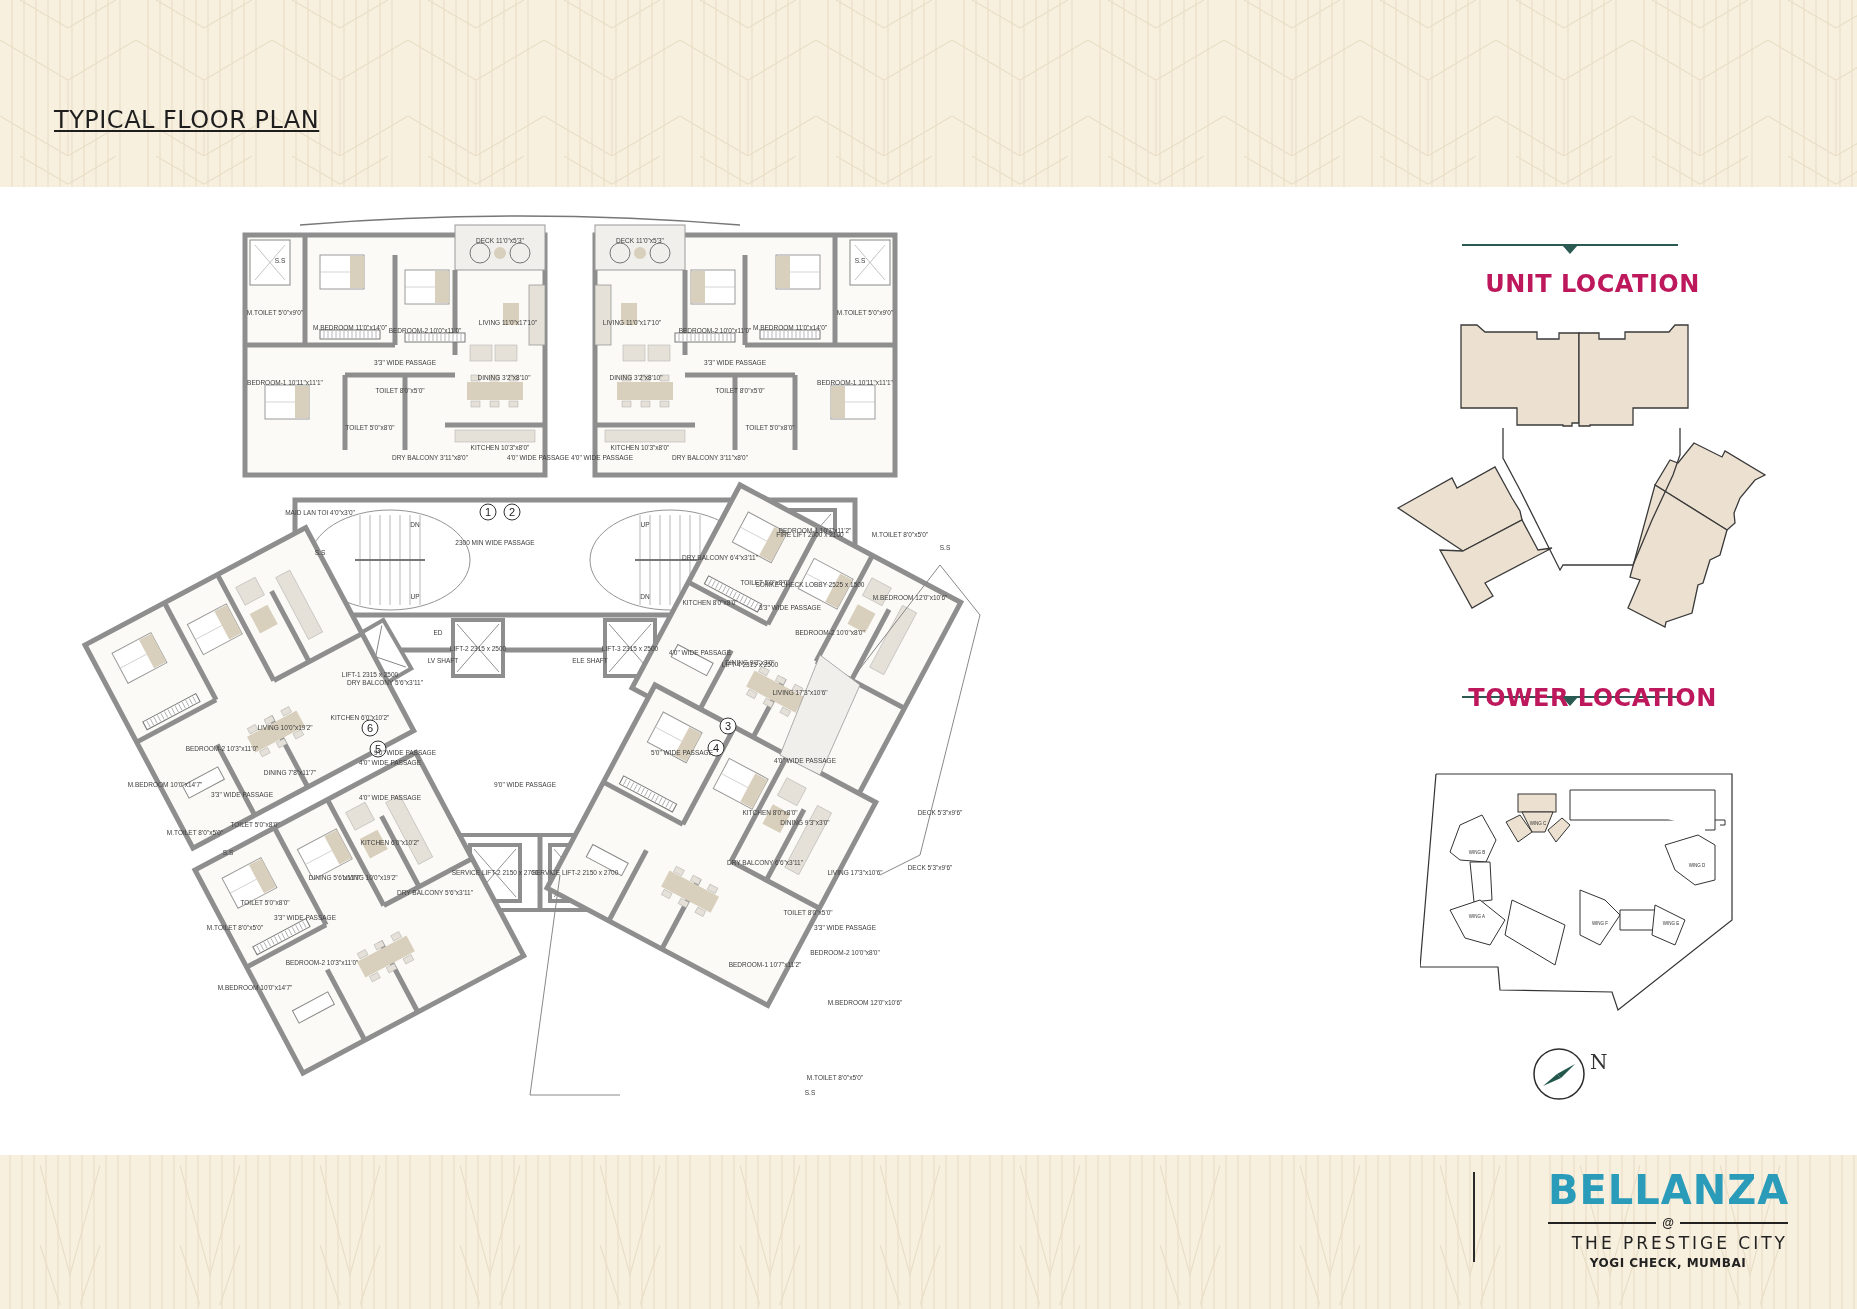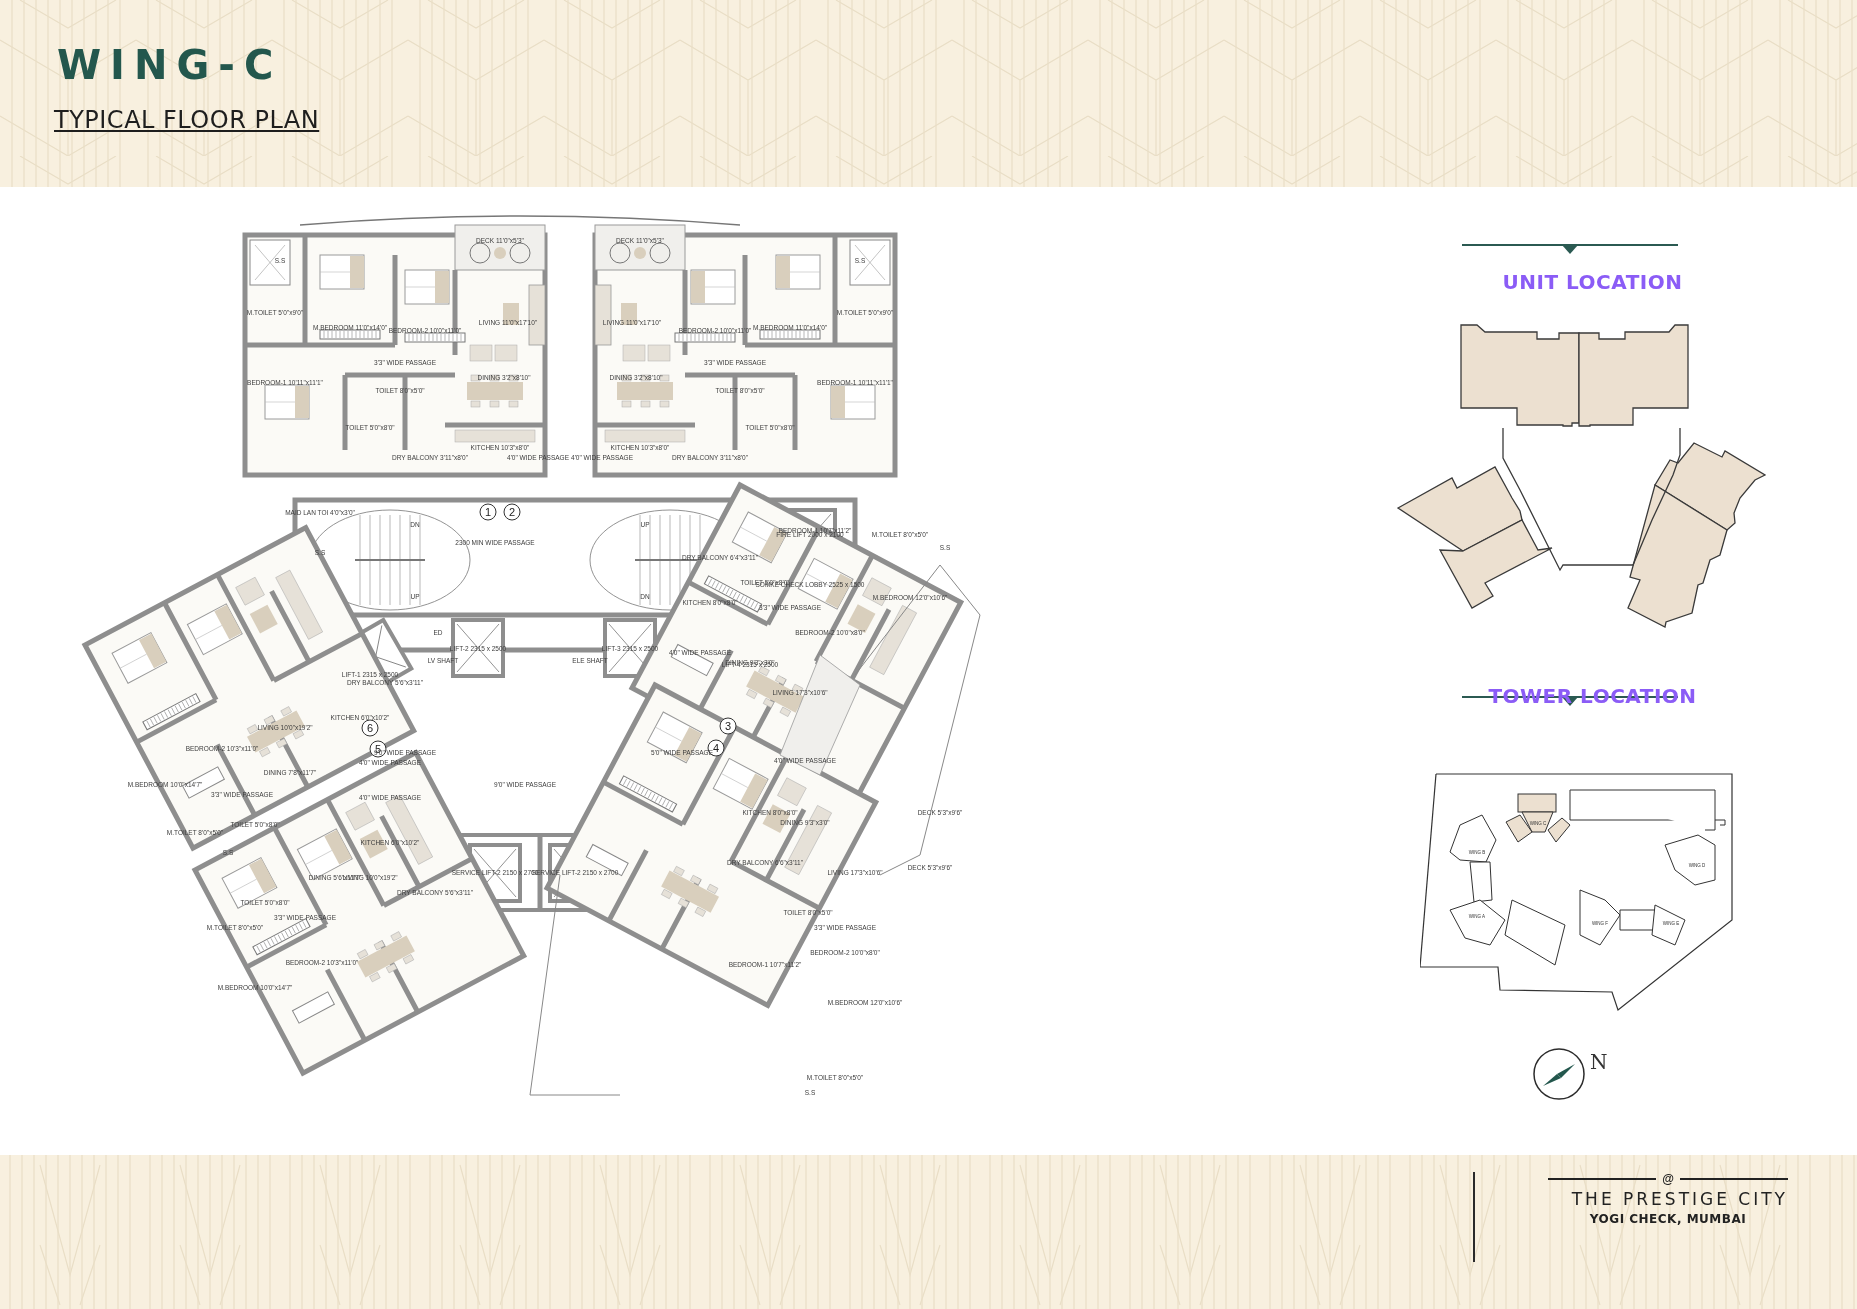--- a/index.html
+++ b/index.html
@@ -5,21 +5,21 @@
   html,body{margin:0;padding:0;}
   body{width:1857px;height:1309px;position:relative;background:#ffffff;overflow:hidden;font-family:"Liberation Sans",sans-serif;}
   .band{position:absolute;left:0;width:1857px;background:#f8f0df;overflow:hidden;}
   .band svg{position:absolute;left:0;top:0;}
   #hdr{top:0;height:187px;}
   #ftr{top:1155px;height:154px;}
   .wing-title{position:absolute;left:57px;top:42px;font-size:40px;font-weight:bold;letter-spacing:9px;color:#23574d;font-family:"DejaVu Sans",sans-serif;}
   .plan-sub{position:absolute;left:54px;top:106px;font-size:24px;color:#1e1e1e;letter-spacing:0.5px;font-family:"DejaVu Sans",sans-serif;text-decoration:underline;}
   .plan{position:absolute;left:60px;top:215px;width:1060px;height:900px;}
   .rlbl{font-family:"Liberation Sans",sans-serif;font-size:6.5px;fill:#3b3b3b;text-anchor:middle;}
-  .sec-head{position:absolute;left:1440px;width:305px;text-align:center;font-family:"DejaVu Sans",sans-serif;font-weight:bold;font-size:20px;color:#8b5cf6;letter-spacing:0.5px;}
+  .sec-head{position:absolute;left:1440px;width:305px;text-align:center;font-family:"DejaVu Sans",sans-serif;font-weight:bold;font-size:24px;color:#be185d;letter-spacing:0.5px;}
   .divline{position:absolute;left:1462px;width:216px;height:2px;background:#2b5a52;}
   .divtri{position:absolute;width:0;height:0;border-left:8px solid transparent;border-right:8px solid transparent;border-top:9px solid #2b5a52;}
   .keymap{position:absolute;}
   .compass{position:absolute;left:1531px;top:1046px;}
   .n-lbl{position:absolute;left:1590px;top:1050px;font-family:"DejaVu Serif",serif;font-size:20px;color:#333;}
   .vdiv{position:absolute;left:1473px;top:1172px;width:2px;height:90px;background:#2a2a2a;}
   .brand{position:absolute;left:1548px;top:1168px;width:240px;text-align:center;}
   .brand-name{font-family:"DejaVu Sans",sans-serif;font-weight:bold;font-size:40px;color:#2a9bb8;letter-spacing:1px;line-height:44px;}
   .brand-at-row{display:flex;align-items:center;gap:6px;margin:4px 0 2px 0;}
   .brand-at-row .ln{flex:1;height:2px;background:#222;}
@@ -36,21 +36,20 @@
       <pattern id="pt1" width="136" height="156" patternUnits="userSpaceOnUse">
         <g stroke="#e9dec6" stroke-width="1.2" fill="none">
           <path d="M12 0 V156 M24 0 V156 M36 0 V156 M48 0 V156 M60 0 V156 M72 0 V156 M84 0 V156 M96 0 V156 M108 0 V156 M120 0 V156"></path>
           <path d="M0 40 L68 80 L136 40 M0 116 L68 156 L136 116 M68 80 V156"></path>
           <path d="M20 0 L68 28 L116 0"></path>
         </g>
       </pattern>
     </defs>
     <rect width="1857" height="187" fill="url(#pt1)"></rect>
   </svg>
-  <div class="wing-title">WING-C</div>
   <div class="plan-sub">TYPICAL FLOOR PLAN</div>
 </div>
 
 <div class="plan">
   <svg width="1060" height="900" viewBox="0 0 1060 900">
     <defs>
       <g id="fbed">
         <rect x="0" y="0" width="44" height="34" fill="#fff" stroke="#9a9a9a" stroke-width="1"></rect>
         <rect x="30" y="1" width="14" height="32" fill="#d9cfbd"></rect>
         <line x1="0" y1="17" x2="30" y2="17" stroke="#bbb" stroke-width="0.6"></line>
@@ -369,20 +368,21 @@
         </g>
       </pattern>
     </defs>
     <rect width="1857" height="154" fill="url(#pt2)"></rect>
   </svg>
 </div>
 
 <div class="vdiv"></div>
 
 <div class="brand">
+  <div class="brand-name">BELLANZA</div>
   <div class="brand-at-row">
     <div class="ln"></div>
     <span class="brand-at">@</span>
     <div class="ln"></div>
   </div>
   <div class="brand-sub">THE PRESTIGE CITY</div>
   <div class="brand-loc">YOGI CHECK, MUMBAI</div>
 </div>
 
 </body></html>

